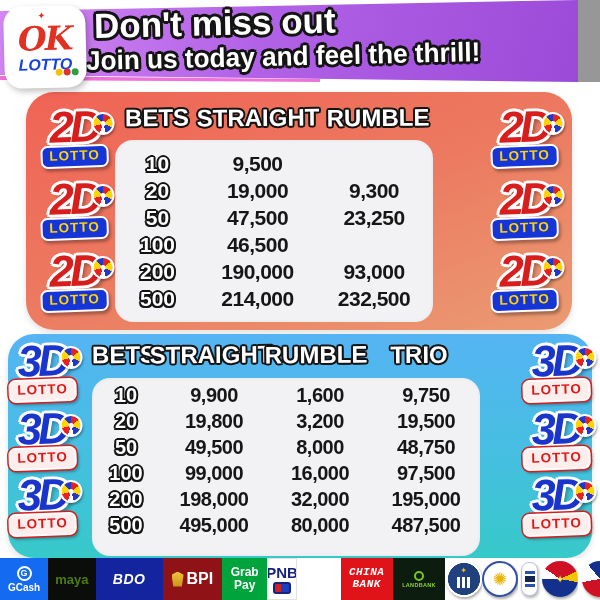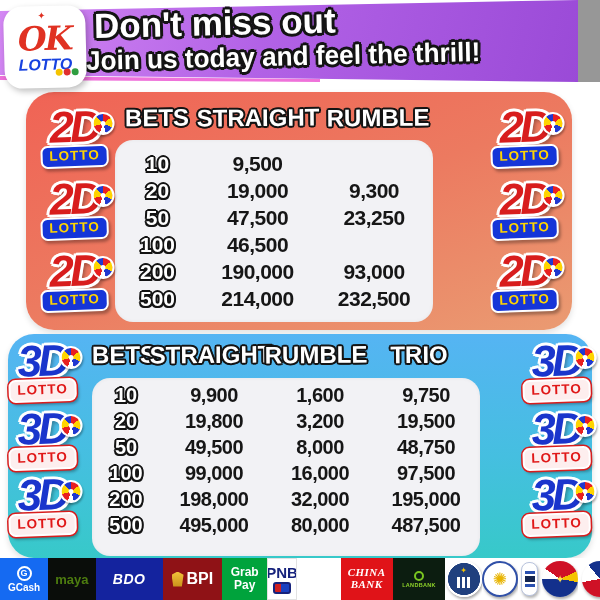--- a/index.html
+++ b/index.html
@@ -95,21 +95,21 @@
     display:flex; align-items:center; justify-content:center; margin-bottom:1px; }
   .pay-maya { width:52px; background:#0a0d0a; font-size:13px; font-weight:700; color:#4d7c0f; }
   .pay-bdo { width:74px; background:#14239e; font-size:14px; font-weight:900; font-style:italic; letter-spacing:0.5px; }
   .pay-bpi { width:65px; background:#8f1216; flex-direction:row; gap:3px; font-size:16px; font-weight:900; }
   .bpi-shield { width:12px; height:15px; background:linear-gradient(180deg,#f2c23a,#c9921a);
     clip-path:polygon(50% 0,100% 22%,86% 100%,14% 100%,0 22%); }
   .pay-grab { width:50px; background:#00a33c; font-size:12px; font-weight:900; line-height:1.05; }
   .pay-pnb { width:32px; background:#fff; border:1px solid #e2e2e2; color:#16227c; font-size:15px; font-weight:900; }
   .pnb-tv { width:18px; height:12px; border:2px solid #16227c; border-radius:3px; margin-top:1px;
     background:linear-gradient(90deg,#d02020 0 40%,#1a40c0 40% 100%); }
-  .pay-china { width:57px; background:#e01318; font-family:Liberation Serif, serif;
+  .pay-china { width:57px; background:#e01318; font-family:Liberation Mono, monospace;
     font-style:italic; font-weight:bold; font-size:11px; line-height:1.05; letter-spacing:0.5px;margin-left:44px; }
   .pay-landbank { width:58px; background:#0c1d10; color:#8fd42a; font-size:5.5px; font-weight:700; letter-spacing:0.3px; }
   .lb-dot { width:10px; height:10px; border-radius:50%; border:2px solid #7ac520; margin-bottom:1px; }
   .pay-circle { width:40px; background:#fff; }
   .circ { width:36px; height:36px; border-radius:50%; box-shadow:1px 2px 3px rgba(0,0,0,.35);
     display:flex; align-items:center; justify-content:center; position:relative; }
   .c-pcso { background:radial-gradient(circle at 50% 50%, #20407e 0 62%, #fff 64% 78%, #20407e 80% 100%); }
   .pillars { width:14px; height:11px; margin-top:6px;
     background:repeating-linear-gradient(90deg,#fff 0 3px,#20407e 3px 5px); }
   .crown { position:absolute; top:6px; left:50%; transform:translateX(-50%); color:#f5c400; font-size:8px; line-height:1; }

